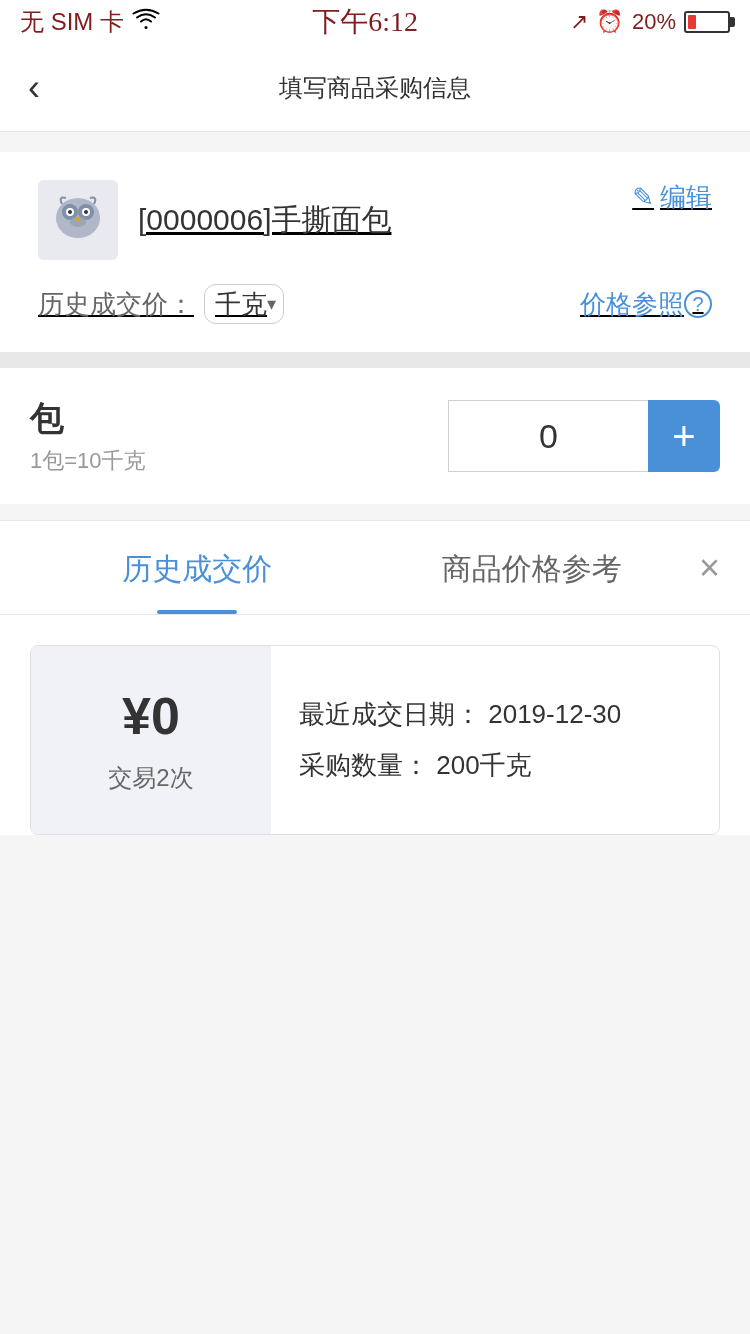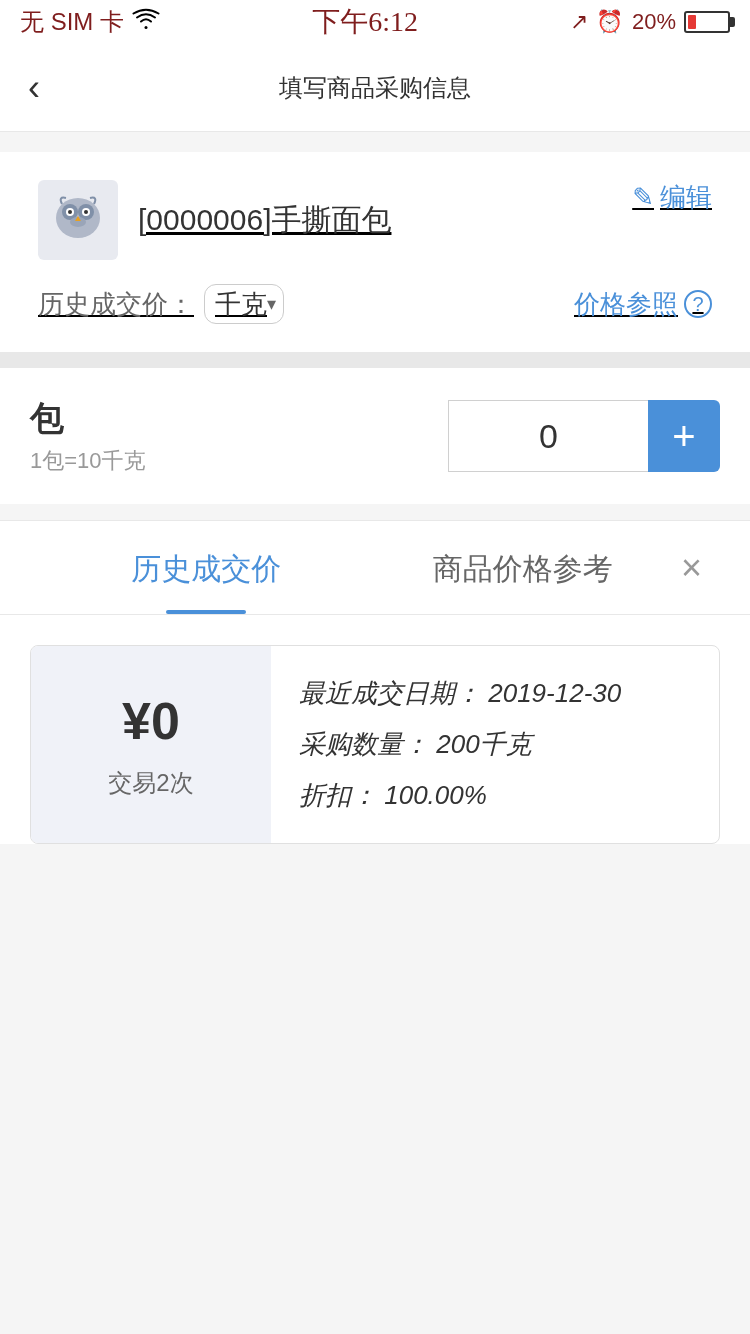--- a/index.html
+++ b/index.html
@@ -170,21 +170,21 @@
       right: 8px;
       font-size: 18px;
       color: #666;
       pointer-events: none;
     }
     .price-ref {
       color: #4a90d9;
       font-size: 26px;
       display: flex;
       align-items: center;
-      gap: 6px;
+      gap: 0;
       cursor: pointer;
     }
     .help-circle {
       width: 28px;
       height: 28px;
       border: 2px solid #4a90d9;
       border-radius: 50%;
       display: inline-flex;
       align-items: center;
       justify-content: center;
@@ -256,21 +256,21 @@
       background: #fff;
       margin-top: 16px;
       border-top: 1px solid #e8e8e8;
     }
 
     
     .tabs-row {
       display: flex;
       align-items: center;
       position: relative;
-      padding: 0 48px;
+      padding: 0 30px;
       border-bottom: 1px solid #e8e8e8;
     }
     .tab-item {
       flex: 1;
       text-align: center;
       padding: 28px 0 24px;
       font-size: 30px;
       color: #666;
       cursor: pointer;
       position: relative;
@@ -328,21 +328,20 @@
       flex: 1;
       padding: 30px 28px;
       display: flex;
       flex-direction: column;
       gap: 16px;
       justify-content: center;
     }
     .history-detail-row {
       font-size: 26px;
       color: #333;
-      font-style: italic;
     }
     .history-detail-row span {
       color: #333;
     }
 
     
     .page-bottom {
       background: #f5f5f5;
       height: 600px;
     }
@@ -453,21 +452,17 @@
     </div>
     <div class="history-right">
       <div class="history-detail-row">
         <span>最近成交日期：</span>
         <span>2019-12-30</span>
       </div>
       <div class="history-detail-row">
         <span>采购数量：</span>
         <span>200千克</span>
       </div>
-      <div class="history-detail-row">
-        <span>折扣：</span>
-        <span>100.00%</span>
-      </div>
     </div>
   </div>
 </div>
 
 <div class="page-bottom"></div>
 
 </body></html>

